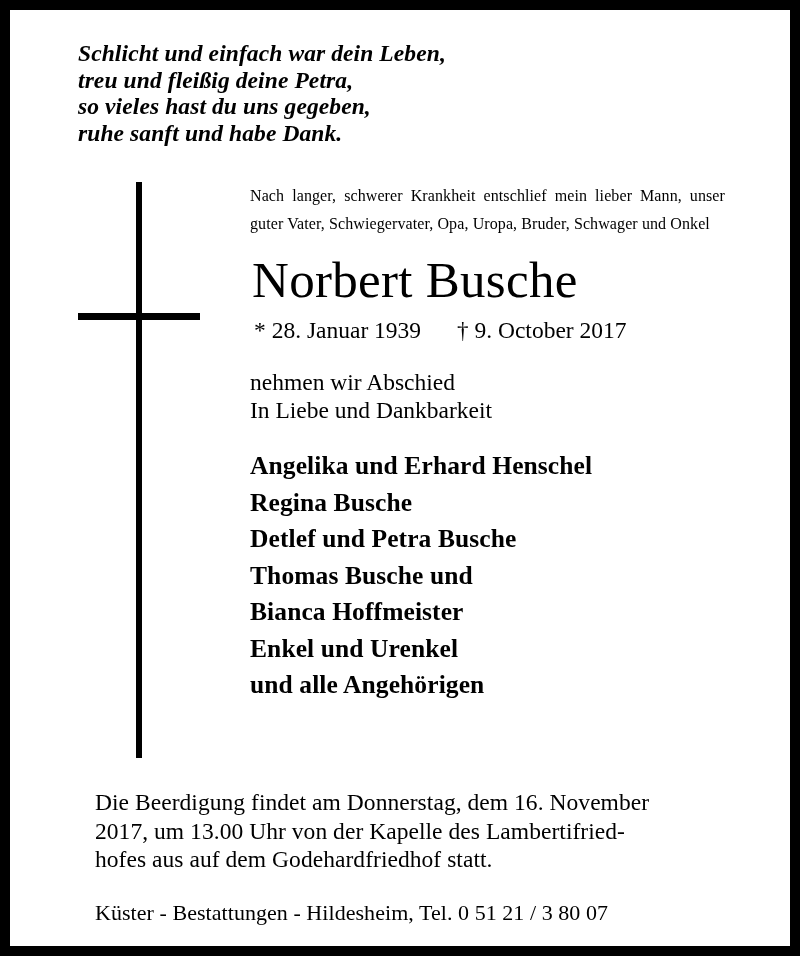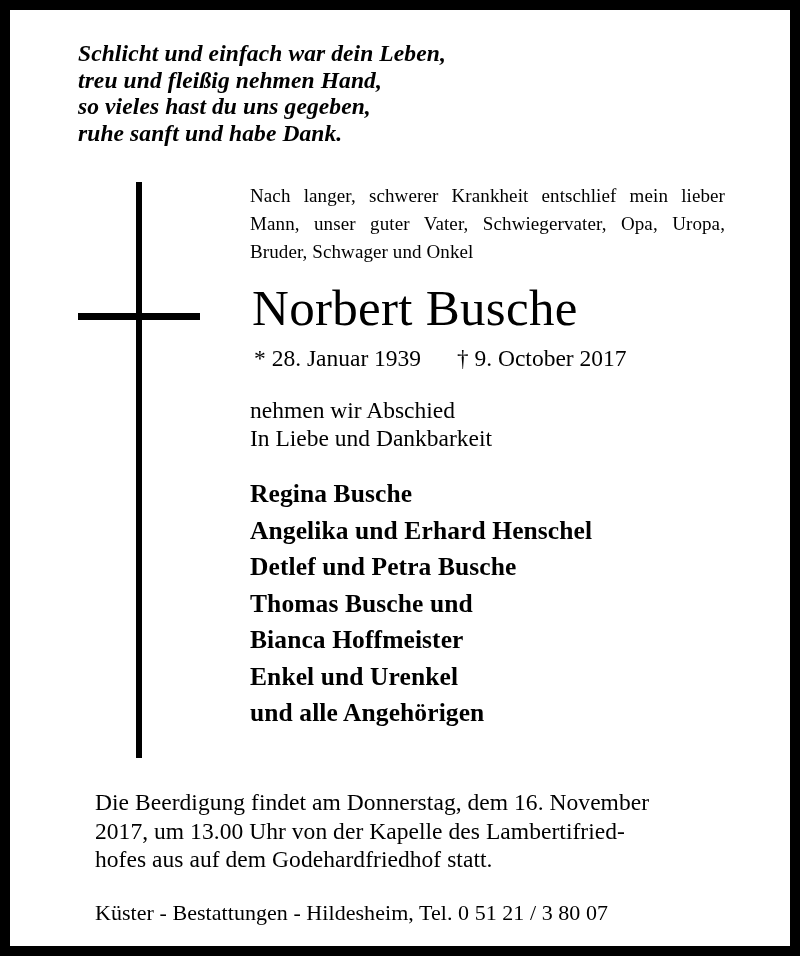--- a/index.html
+++ b/index.html
@@ -72,21 +72,21 @@
 
   
   .column {
     position: absolute;
     left: 240px;
     top: 172px;
     width: 475px;
   }
 
   .intro {
-    font-size: 19px;
+    font-size: 16px;
     line-height: 28px;
     text-align: justify;
     text-align-last: left;
     letter-spacing: 0.1px;
     margin: 0;
   }
 
   .name {
     font-size: 51px;
     font-weight: normal;
@@ -147,21 +147,21 @@
   }
 </style>
 </head>
 <body>
 
 <div class="notice">
   <div class="notice-inner">
 
     <div class="poem">
       <div class="poem-line">Schlicht und einfach war dein Leben,</div>
-      <div class="poem-line">treu und fleißig nehmen Hand,</div>
+      <div class="poem-line">treu und fleißig deine Petra,</div>
       <div class="poem-line">so vieles hast du uns gegeben,</div>
       <div class="poem-line">ruhe sanft und habe Dank.</div>
     </div>
 
     <div class="cross">
       <div class="cross-vertical"></div>
       <div class="cross-horizontal"></div>
     </div>
 
     <div class="column">
@@ -173,22 +173,22 @@
       <div class="dates">
         <span class="date-birth"><span>*</span> <span>28. Januar 1939</span></span><span class="date-death"><span class="dagger">†</span> <span>9. October 2017</span></span>
       </div>
 
       <div class="farewell">
         <div class="farewell-line">nehmen wir Abschied</div>
         <div class="farewell-line">In Liebe und Dankbarkeit</div>
       </div>
 
       <div class="survivors">
+        <div class="survivor-line">Angelika und Erhard Henschel</div>
         <div class="survivor-line">Regina Busche</div>
-        <div class="survivor-line">Angelika und Erhard Henschel</div>
         <div class="survivor-line">Detlef und Petra Busche</div>
         <div class="survivor-line">Thomas Busche und</div>
         <div class="survivor-line">Bianca Hoffmeister</div>
         <div class="survivor-line">Enkel und Urenkel</div>
         <div class="survivor-line">und alle Angehörigen</div>
       </div>
 
     </div>
 
     <div class="footer">

